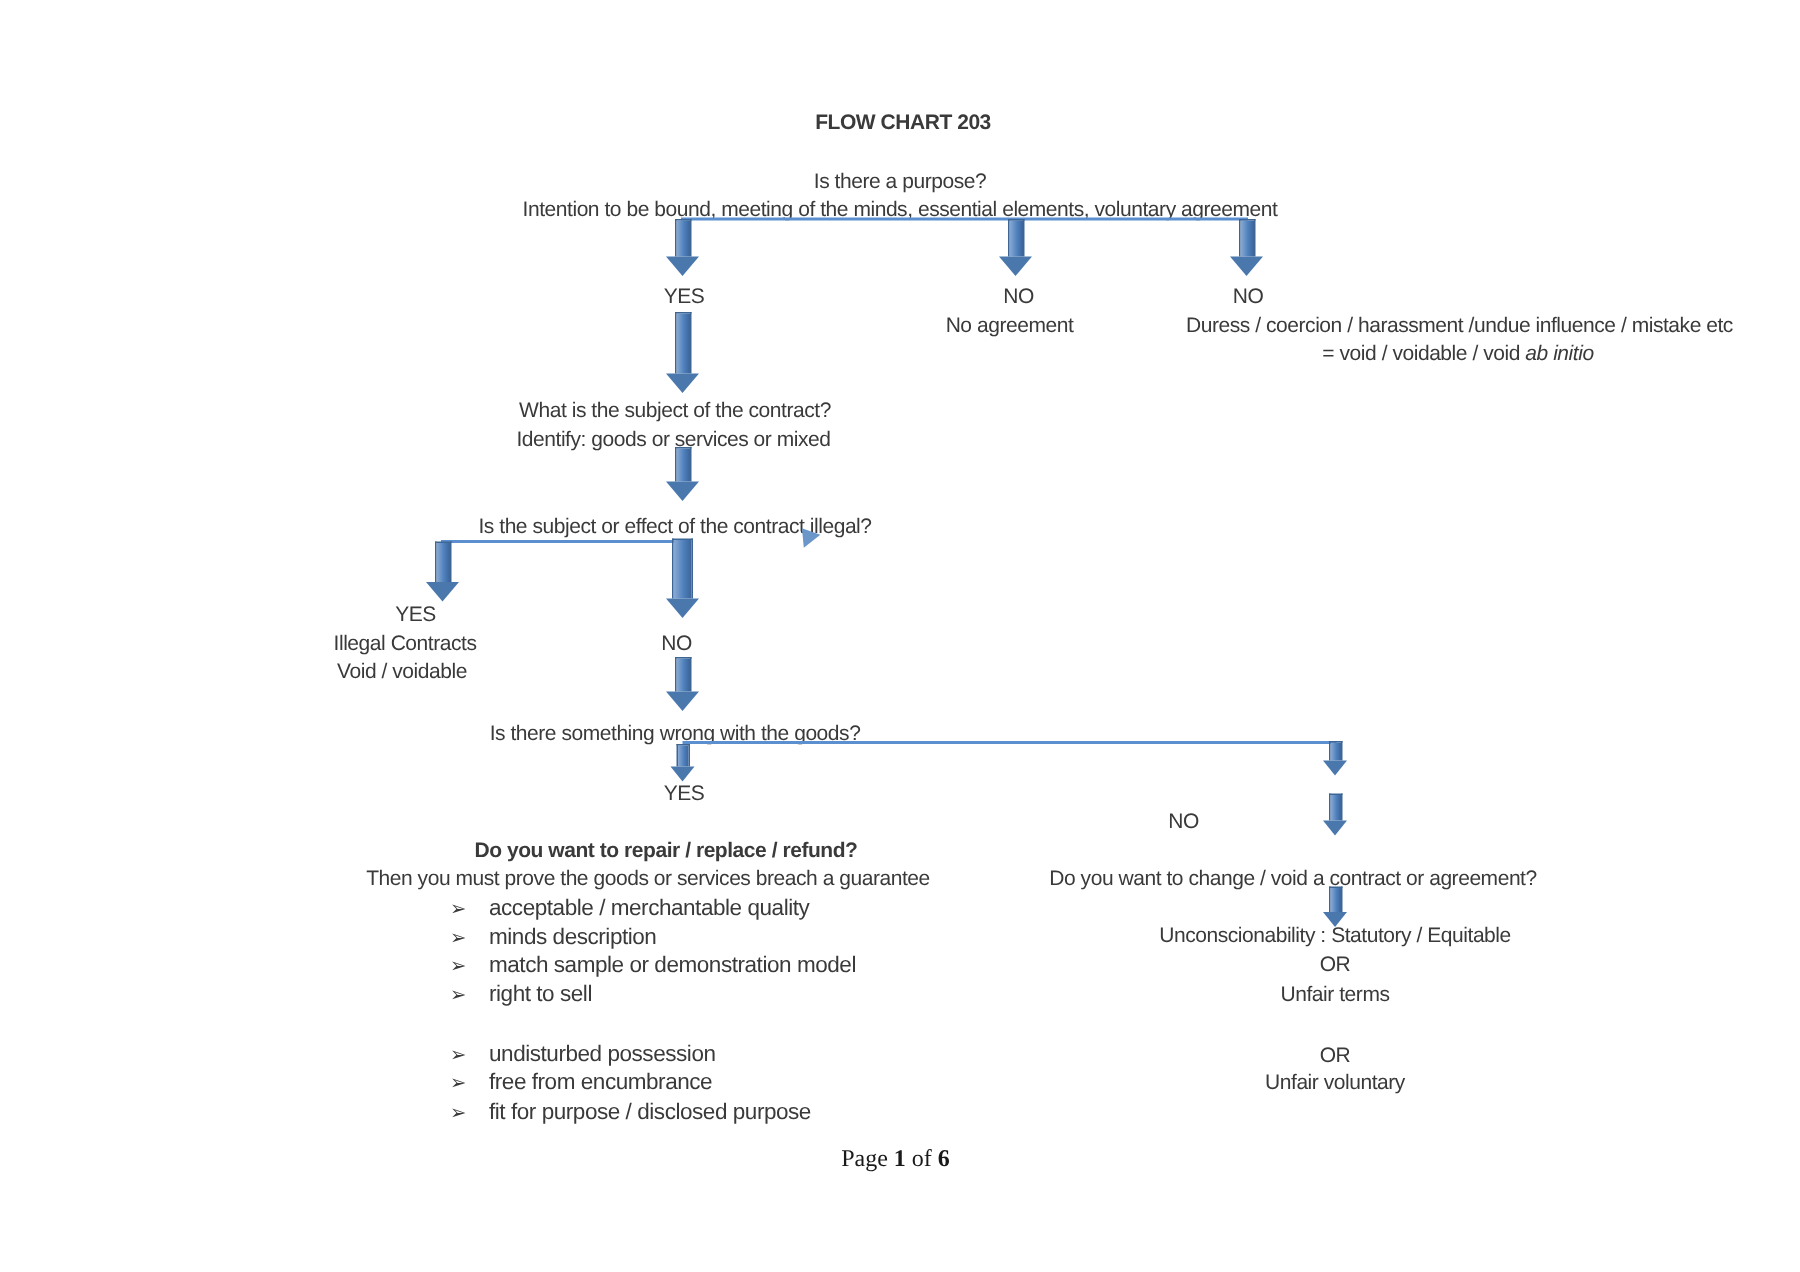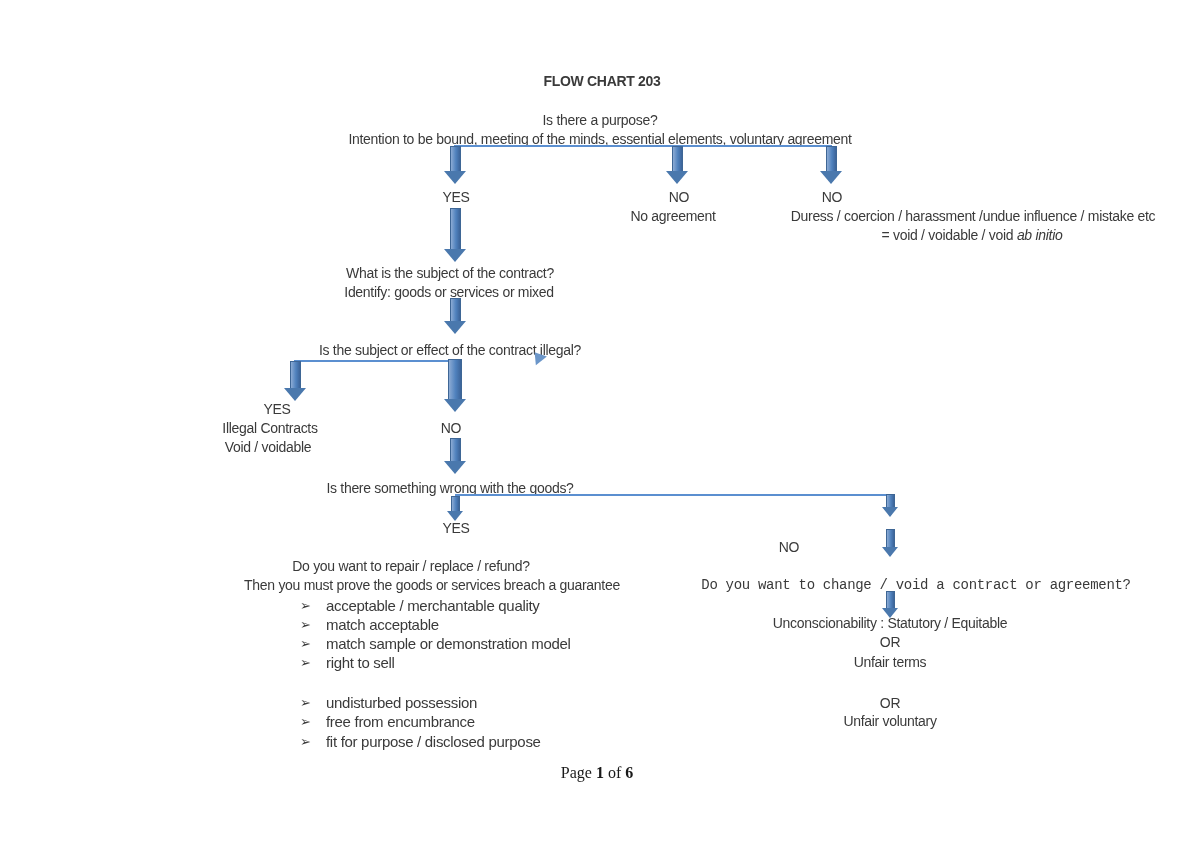--- a/index.html
+++ b/index.html
@@ -107,30 +107,30 @@
       <div class="head"></div>
     </div>
   <div class="arrow slim" style="left:882px;top:529px;height:28px;width:16px;">
       <div class="shaft"></div>
       <div class="head"></div>
     </div>
 
   <div class="t" style="left:456px;top:519px;">YES</div>
   <div class="t" style="left:789px;top:538px;">NO</div>
 
-  <div class="t" style="left:411px;top:557px;">Do you want to repair / replace / refund?</div>
+  <div class="t" style="left:444px;top:557px;font-weight:bold;">Do you want to repair / replace / refund?</div>
   <div class="t" style="left:432px;top:576px;">Then you must prove the goods or services breach a guarantee</div>
 
   <div class="bullet" style="left:300px;top:596px;">
       <span class="glyph">➢</span>
       <span>acceptable / merchantable quality</span>
     </div>
   <div class="bullet" style="left:300px;top:615px;">
       <span class="glyph">➢</span>
-      <span>match acceptable</span>
+      <span>minds description</span>
     </div>
   <div class="bullet" style="left:300px;top:634px;">
       <span class="glyph">➢</span>
       <span>match sample or demonstration model</span>
     </div>
   <div class="bullet" style="left:300px;top:653px;">
       <span class="glyph">➢</span>
       <span>right to sell</span>
     </div>
 
@@ -140,21 +140,21 @@
     </div>
   <div class="bullet" style="left:300px;top:712px;">
       <span class="glyph">➢</span>
       <span>free from encumbrance</span>
     </div>
   <div class="bullet" style="left:300px;top:732px;">
       <span class="glyph">➢</span>
       <span>fit for purpose / disclosed purpose</span>
     </div>
 
-  <div class="t" style="left:916px;top:576px;font-family:Liberation Mono, monospace;">Do you want to change / void a contract or agreement?</div>
+  <div class="t" style="left:862px;top:576px;">Do you want to change / void a contract or agreement?</div>
   <div class="arrow slim" style="left:882px;top:591px;height:27px;width:16px;">
       <div class="shaft"></div>
       <div class="head"></div>
     </div>
   <div class="t" style="left:890px;top:614px;">Unconscionability : Statutory / Equitable</div>
   <div class="t" style="left:890px;top:633px;">OR</div>
   <div class="t" style="left:890px;top:653px;">Unfair terms</div>
   <div class="t" style="left:890px;top:694px;">OR</div>
   <div class="t" style="left:890px;top:712px;">Unfair voluntary</div>
 

